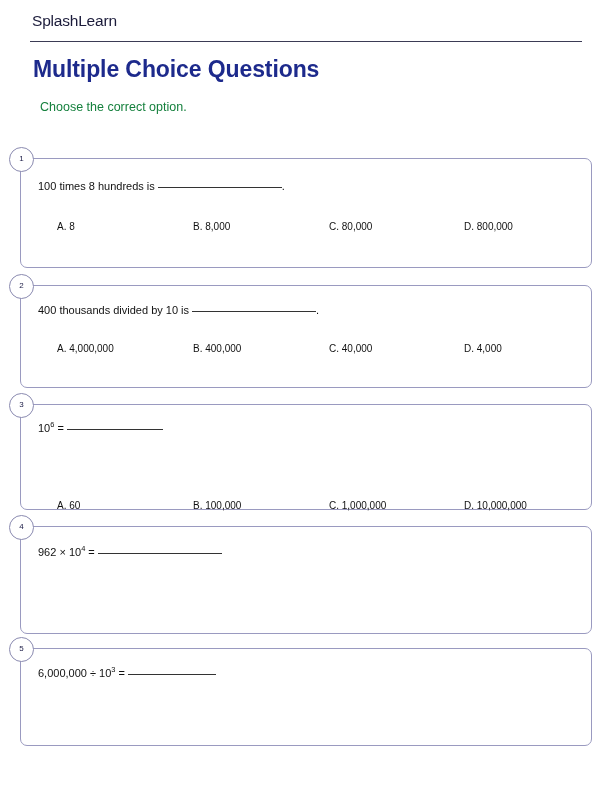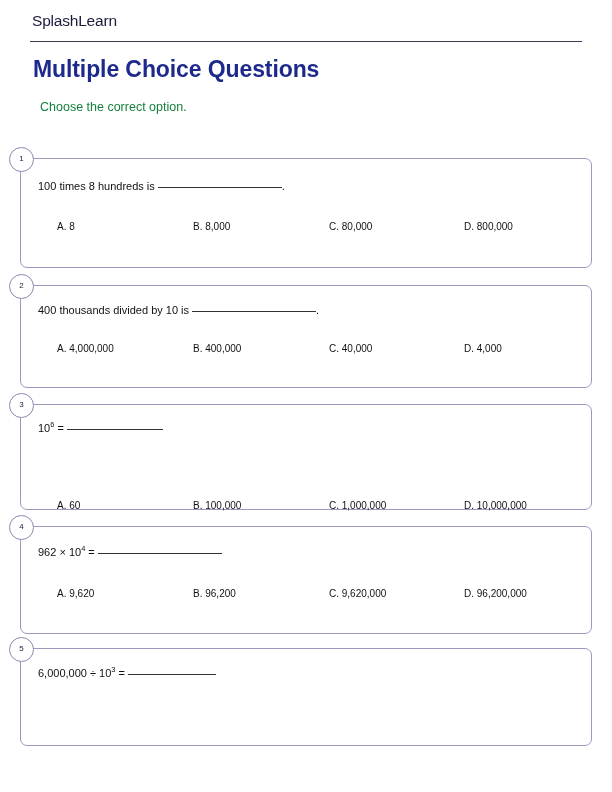--- a/index.html
+++ b/index.html
@@ -213,38 +213,20 @@
       <span>10,000,000</span>
     </div>
   </div>
 </div>
 
 <div class="question-box" style="top:526px; height:108px;">
   <div class="q-badge">4</div>
   <div class="q-prompt" style="top:19px;">
     <span>962 × 10</span><sup>4</sup><span> = </span><span class="blank blank-lg"></span>
   </div>
-  <div class="options" style="top:61px;">
-    <div class="option opt-a">
-      <span>A.</span>
-      <span>9,620</span>
-    </div>
-    <div class="option opt-b">
-      <span>B.</span>
-      <span>96,200</span>
-    </div>
-    <div class="option opt-c">
-      <span>C.</span>
-      <span>9,620,000</span>
-    </div>
-    <div class="option opt-d">
-      <span>D.</span>
-      <span>96,200,000</span>
-    </div>
-  </div>
 </div>
 
 <div class="question-box" style="top:648px; height:98px;">
   <div class="q-badge">5</div>
   <div class="q-prompt" style="top:18px;">
     <span>6,000,000 ÷ 10</span><sup>3</sup><span> = </span><span class="blank blank-sm"></span>
   </div>
 </div>
 
 </body></html>

